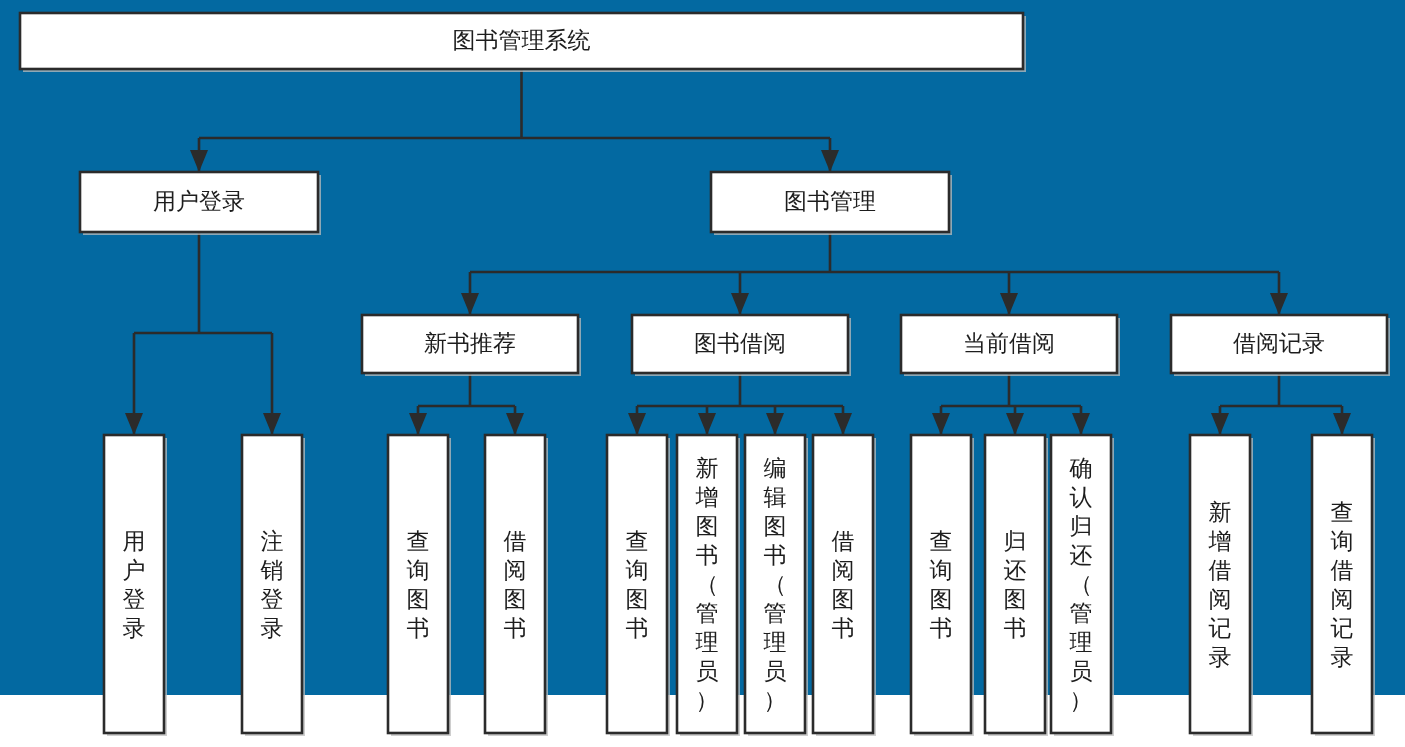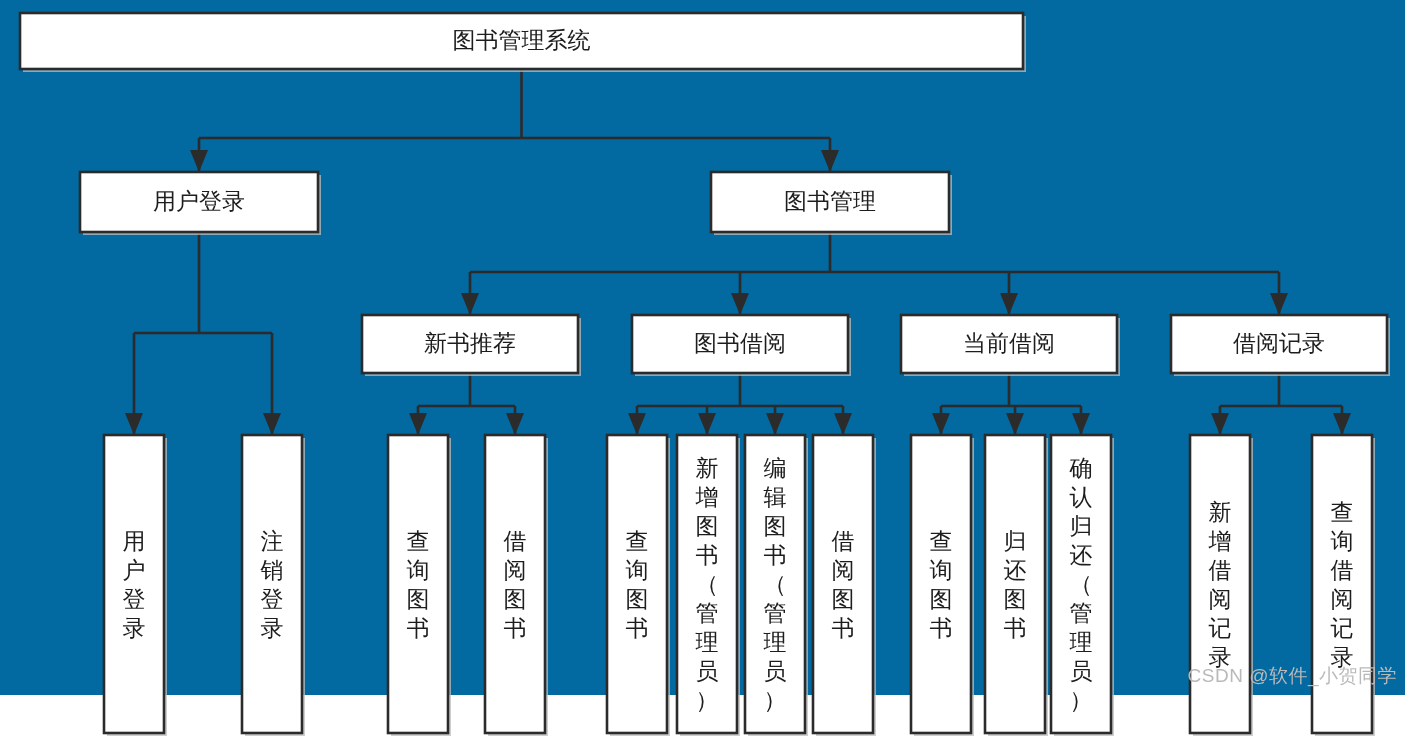--- a/index.html
+++ b/index.html
@@ -226,14 +226,13 @@
           <rect x="1190" y="435" width="60" height="298" class="node-box"></rect>
           <text x="1220" y="519.62" class="node-label-vertical"><tspan x="1220" dy="0">新</tspan><tspan x="1220" dy="29">增</tspan><tspan x="1220" dy="29">借</tspan><tspan x="1220" dy="29">阅</tspan><tspan x="1220" dy="29">记</tspan><tspan x="1220" dy="29">录</tspan></text>
         </g>
         <g>
           <rect x="1315" y="438" width="60" height="298" class="node-shadow"></rect>
           <rect x="1312" y="435" width="60" height="298" class="node-box"></rect>
           <text x="1342" y="519.62" class="node-label-vertical"><tspan x="1342" dy="0">查</tspan><tspan x="1342" dy="29">询</tspan><tspan x="1342" dy="29">借</tspan><tspan x="1342" dy="29">阅</tspan><tspan x="1342" dy="29">记</tspan><tspan x="1342" dy="29">录</tspan></text>
         </g>
       </g>
   </svg>
-  <div class="watermark-text">CSDN @软件_小贺同学</div>
 </div>
 
 </body></html>

